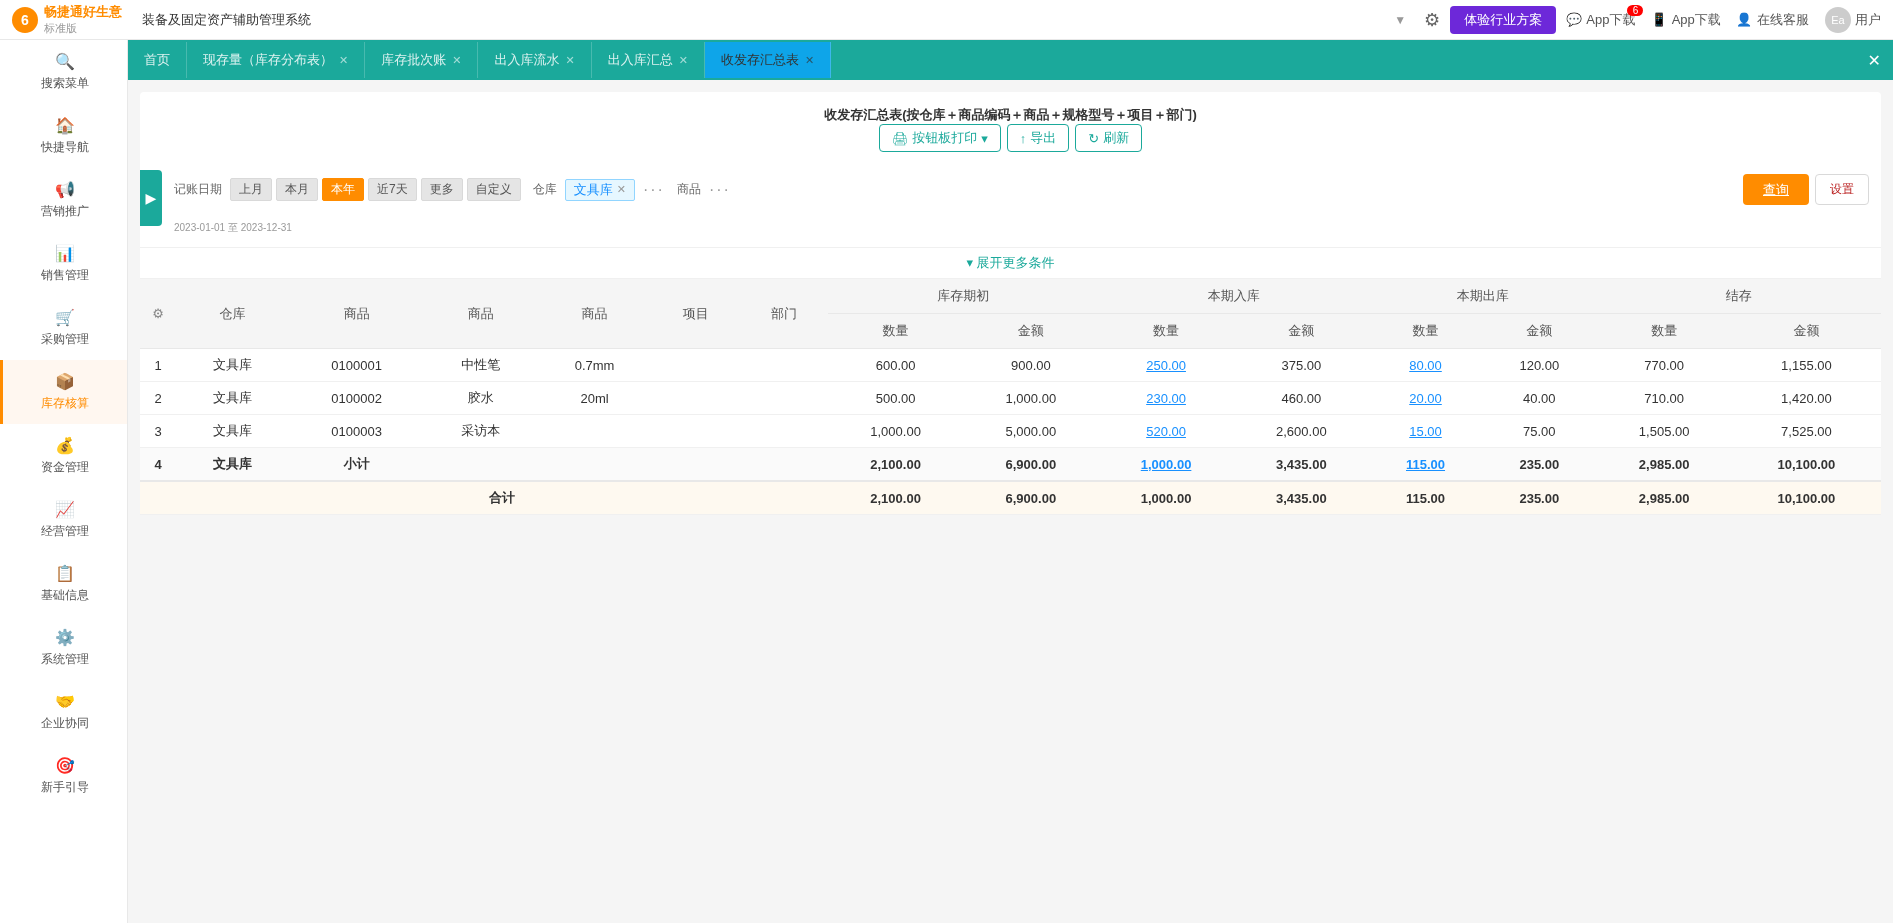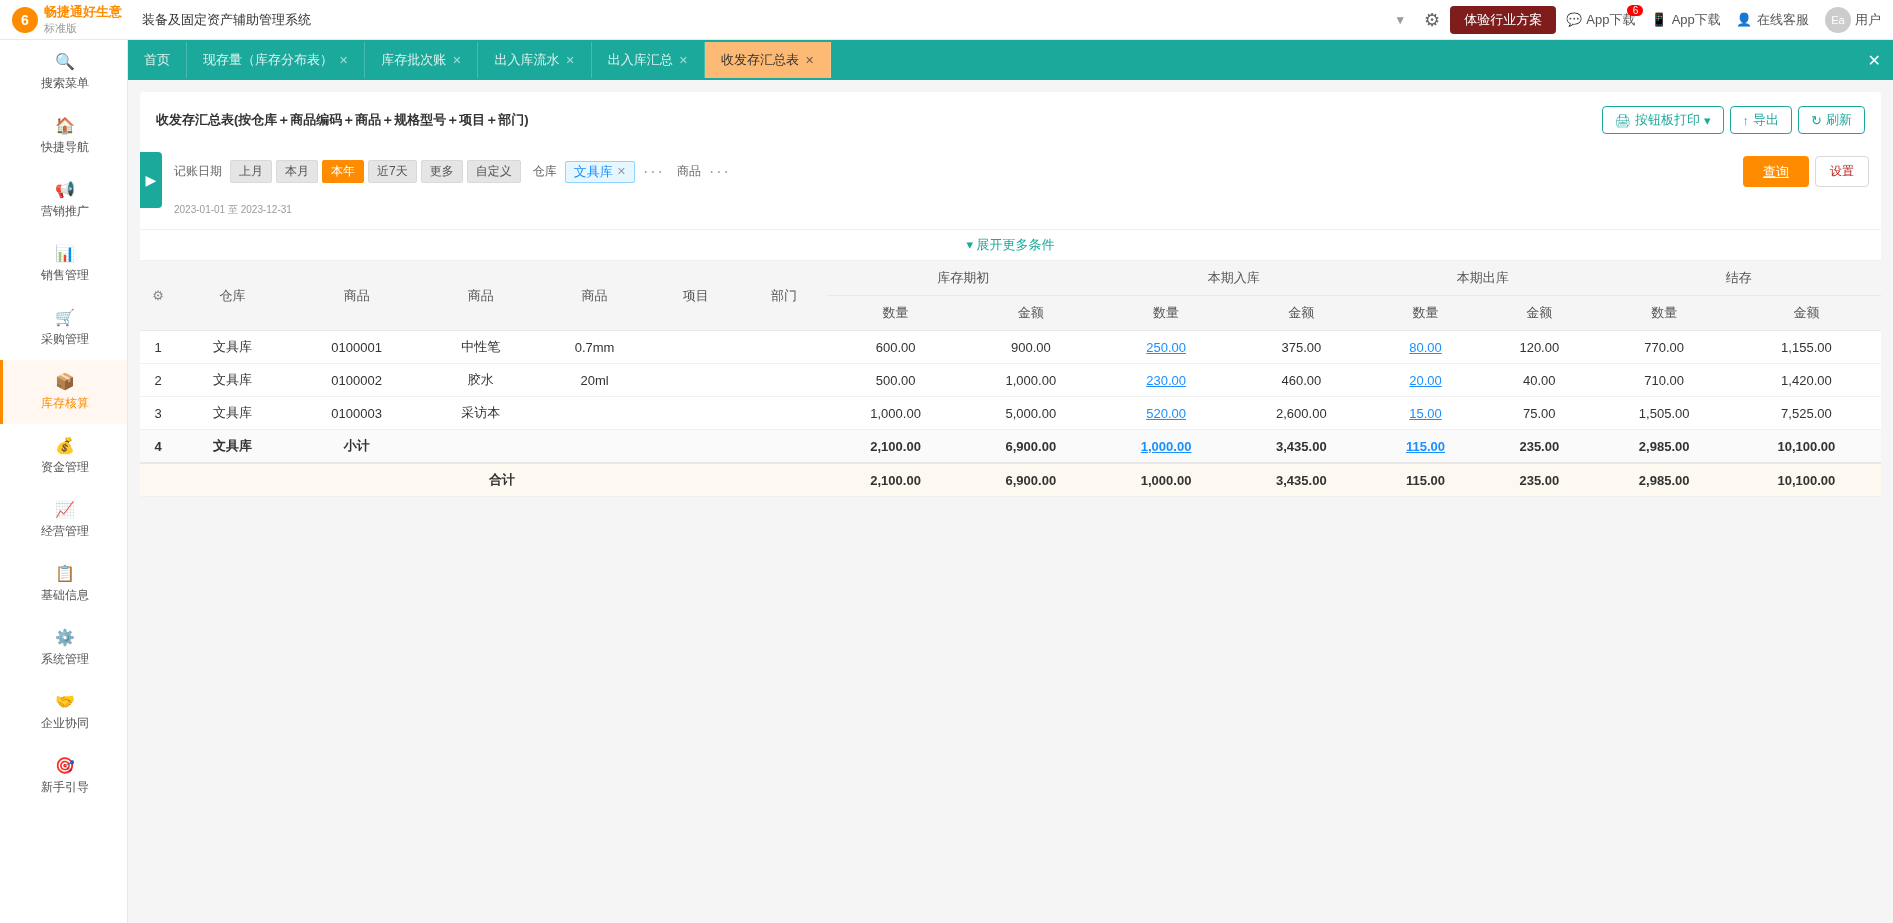--- a/index.html
+++ b/index.html
@@ -6,51 +6,51 @@
     body { background: #f5f5f5; display: flex; flex-direction: column; height: 923px; overflow: hidden; }
 
     
     .top-bar { height: 40px; background: #fff; display: flex; align-items: center; padding: 0 12px; border-bottom: 1px solid #e8e8e8; gap: 10px; }
     .logo-area { display: flex; align-items: center; gap: 6px; min-width: 120px; }
     .logo-icon { width: 26px; height: 26px; background: #ff8c00; border-radius: 50%; display: flex; align-items: center; justify-content: center; color: #fff; font-weight: bold; font-size: 14px; }
     .logo-text { color: #ff8c00; font-size: 13px; font-weight: bold; }
     .logo-sub { color: #999; font-size: 11px; }
     .system-name { color: #333; font-size: 13px; flex: 1; }
     .top-actions { display: flex; align-items: center; gap: 16px; margin-left: auto; }
-    .top-btn { background: #7f1d1d; color: #fff; border: none; padding: 5px 14px; border-radius: 4px; cursor: pointer; font-size: 13px; }
+    .top-btn { background: #6d28d9; color: #fff; border: none; padding: 5px 14px; border-radius: 4px; cursor: pointer; font-size: 13px; }
     .top-icon-btn { display: flex; align-items: center; gap: 4px; color: #555; cursor: pointer; font-size: 12px; position: relative; }
     .badge { background: #f00; color: #fff; border-radius: 10px; font-size: 10px; padding: 0 4px; position: absolute; top: -6px; right: -8px; min-width: 16px; text-align: center; }
     .user-avatar { width: 26px; height: 26px; background: #ccc; border-radius: 50%; display: flex; align-items: center; justify-content: center; color: #fff; font-size: 11px; }
 
     
     .main-layout { display: flex; flex: 1; overflow: hidden; }
 
     
     .sidebar { width: 128px; background: #fff; border-right: 1px solid #e8e8e8; display: flex; flex-direction: column; overflow-y: auto; }
     .sidebar-item { display: flex; flex-direction: column; align-items: center; padding: 12px 8px; cursor: pointer; color: #555; gap: 4px; border-left: 3px solid transparent; }
     .sidebar-item.active { color: #ff8c00; background: #fff7f0; border-left-color: #ff8c00; }
     .sidebar-item .icon { font-size: 16px; }
     .sidebar-item .label { font-size: 12px; }
 
     
     .content-area { flex: 1; display: flex; flex-direction: column; overflow: hidden; }
 
     
     .tab-bar { height: 40px; background: #1ba99b; display: flex; align-items: center; padding: 0 0; gap: 0; overflow-x: auto; }
     .tab { height: 36px; display: flex; align-items: center; padding: 0 16px; color: rgba(255,255,255,0.85); cursor: pointer; white-space: nowrap; font-size: 13px; gap: 6px; border-right: 1px solid rgba(255,255,255,0.2); }
-    .tab.active { background: #fdba74; color: #333; }
+    .tab.active { background: #0ea5e9; color: #333; }
     .tab .close { font-size: 11px; color: inherit; cursor: pointer; opacity: 0.7; }
     .tab-close-all { margin-left: auto; color: #fff; padding: 0 12px; cursor: pointer; font-size: 16px; }
 
     
     .page-content { flex: 1; overflow-y: auto; background: #f5f5f5; padding: 12px; }
 
     
     .panel { background: #fff; border-radius: 4px; padding: 0; }
-    .panel-title { padding: 14px 16px 10px; font-size: 15px; font-weight: bold; color: #333; display: flex; align-items: center; justify-content: space-between; }
+    .panel-title { padding: 14px 16px 10px; font-size: 15px; font-weight: bold; color: #333; display: flex; align-items: center; justify-content: center; flex-direction: column; }
     .panel-title-actions { display: flex; gap: 8px; align-items: center; }
     .btn-outline { border: 1px solid #1ba99b; color: #1ba99b; background: #fff; padding: 4px 12px; border-radius: 4px; cursor: pointer; font-size: 12px; display: flex; align-items: center; gap: 4px; }
     .filter-section { display: flex; align-items: center; gap: 8px; }
     .filter-label { color: #666; font-size: 12px; }
     .date-btns { display: flex; gap: 4px; }
     .date-btn { padding: 2px 8px; border: 1px solid #d9d9d9; border-radius: 2px; background: #e5e5e5; cursor: pointer; font-size: 12px; color: #555; }
     .date-btn.active { background: #ff8c00; color: #fff; border-color: #ff8c00; }
     .warehouse-tag { background: #e6f7ff; border: 1px solid #91d5ff; border-radius: 2px; padding: 1px 8px; color: #1890ff; font-size: 12px; display: flex; align-items: center; gap: 4px; }
     .tag-close { cursor: pointer; color: #999; font-size: 11px; }
     .dots-btn { color: #999; cursor: pointer; font-size: 16px; letter-spacing: 2px; }

